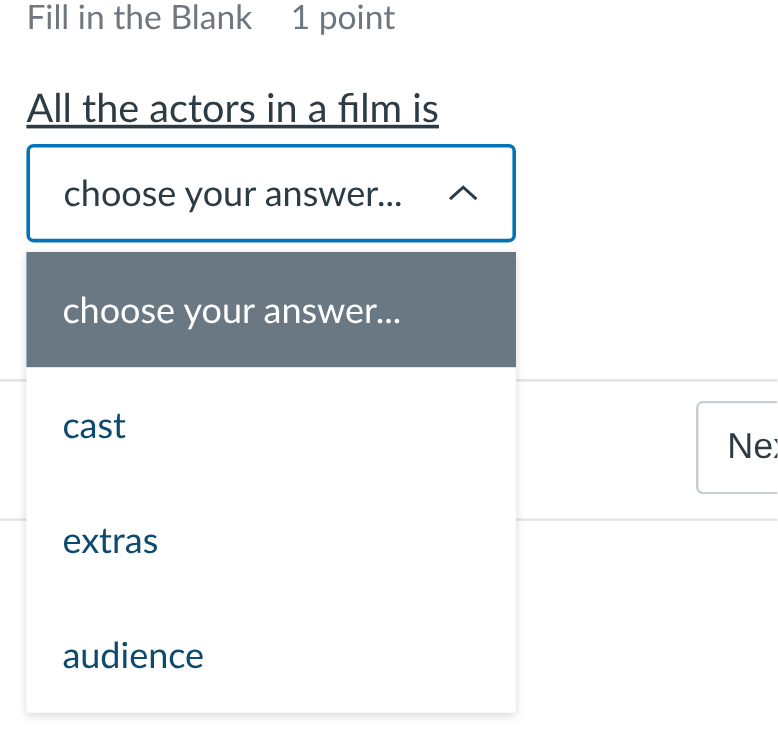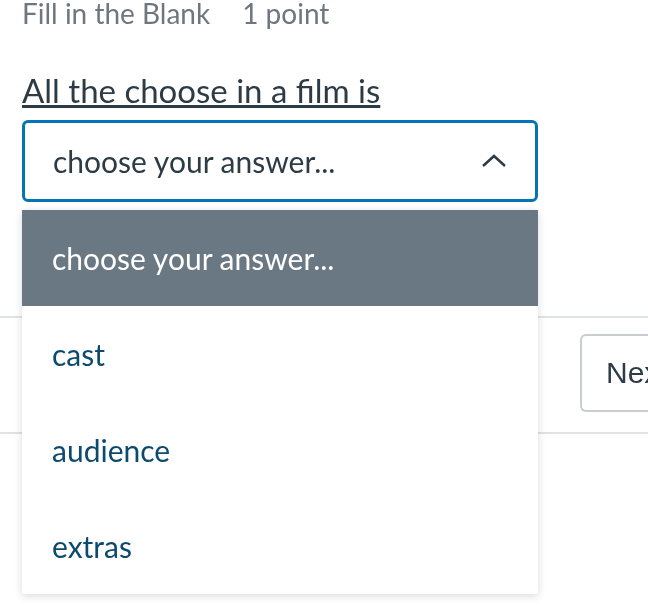--- a/index.html
+++ b/index.html
@@ -36,21 +36,21 @@
       color: #2d3b45;
       text-decoration: underline;
       text-underline-offset: 2px;
       padding: 0 22px;
       margin-top: 40px;
       font-weight: 400;
     }
     .dropdown-wrapper {
       position: relative;
       margin: 10px 22px 0 22px;
-      width: 516px;
+      width: 408px;
     }
     .dropdown-select {
       width: 100%;
       height: 82px;
       border: 3px solid #0374B5;
       border-radius: 6px;
       background: #ffffff;
       display: flex;
       align-items: center;
       justify-content: space-between;
@@ -134,34 +134,34 @@
 <body>
 
 <div class="divider-top"></div>
 <div class="divider-bottom"></div>
 
 <div class="header-row">
   <div class="question-type">Fill in the Blank</div>
   <div class="points">1 point</div>
 </div>
 
-<div class="question-text">All the choose in a film is</div>
+<div class="question-text">All the actors in a film is</div>
 
 <div class="dropdown-wrapper">
   <div class="dropdown-select">
     <span class="dropdown-select-text">choose your answer...</span>
     <span class="chevron-up">
       <svg viewBox="0 0 26 16" fill="none" stroke="#2d3b45" stroke-width="2.5">
         <path d="M2 13 L13 3 L24 13"></path>
       </svg>
     </span>
   </div>
   <div class="dropdown-list">
     <div class="dropdown-option highlighted">choose your answer...</div>
     <div class="dropdown-option">cast</div>
+    <div class="dropdown-option">extras</div>
     <div class="dropdown-option">audience</div>
-    <div class="dropdown-option">extras</div>
   </div>
 </div>
 
 <button class="next-button">
   <span>Next</span>
 </button>
 
 </body></html>

